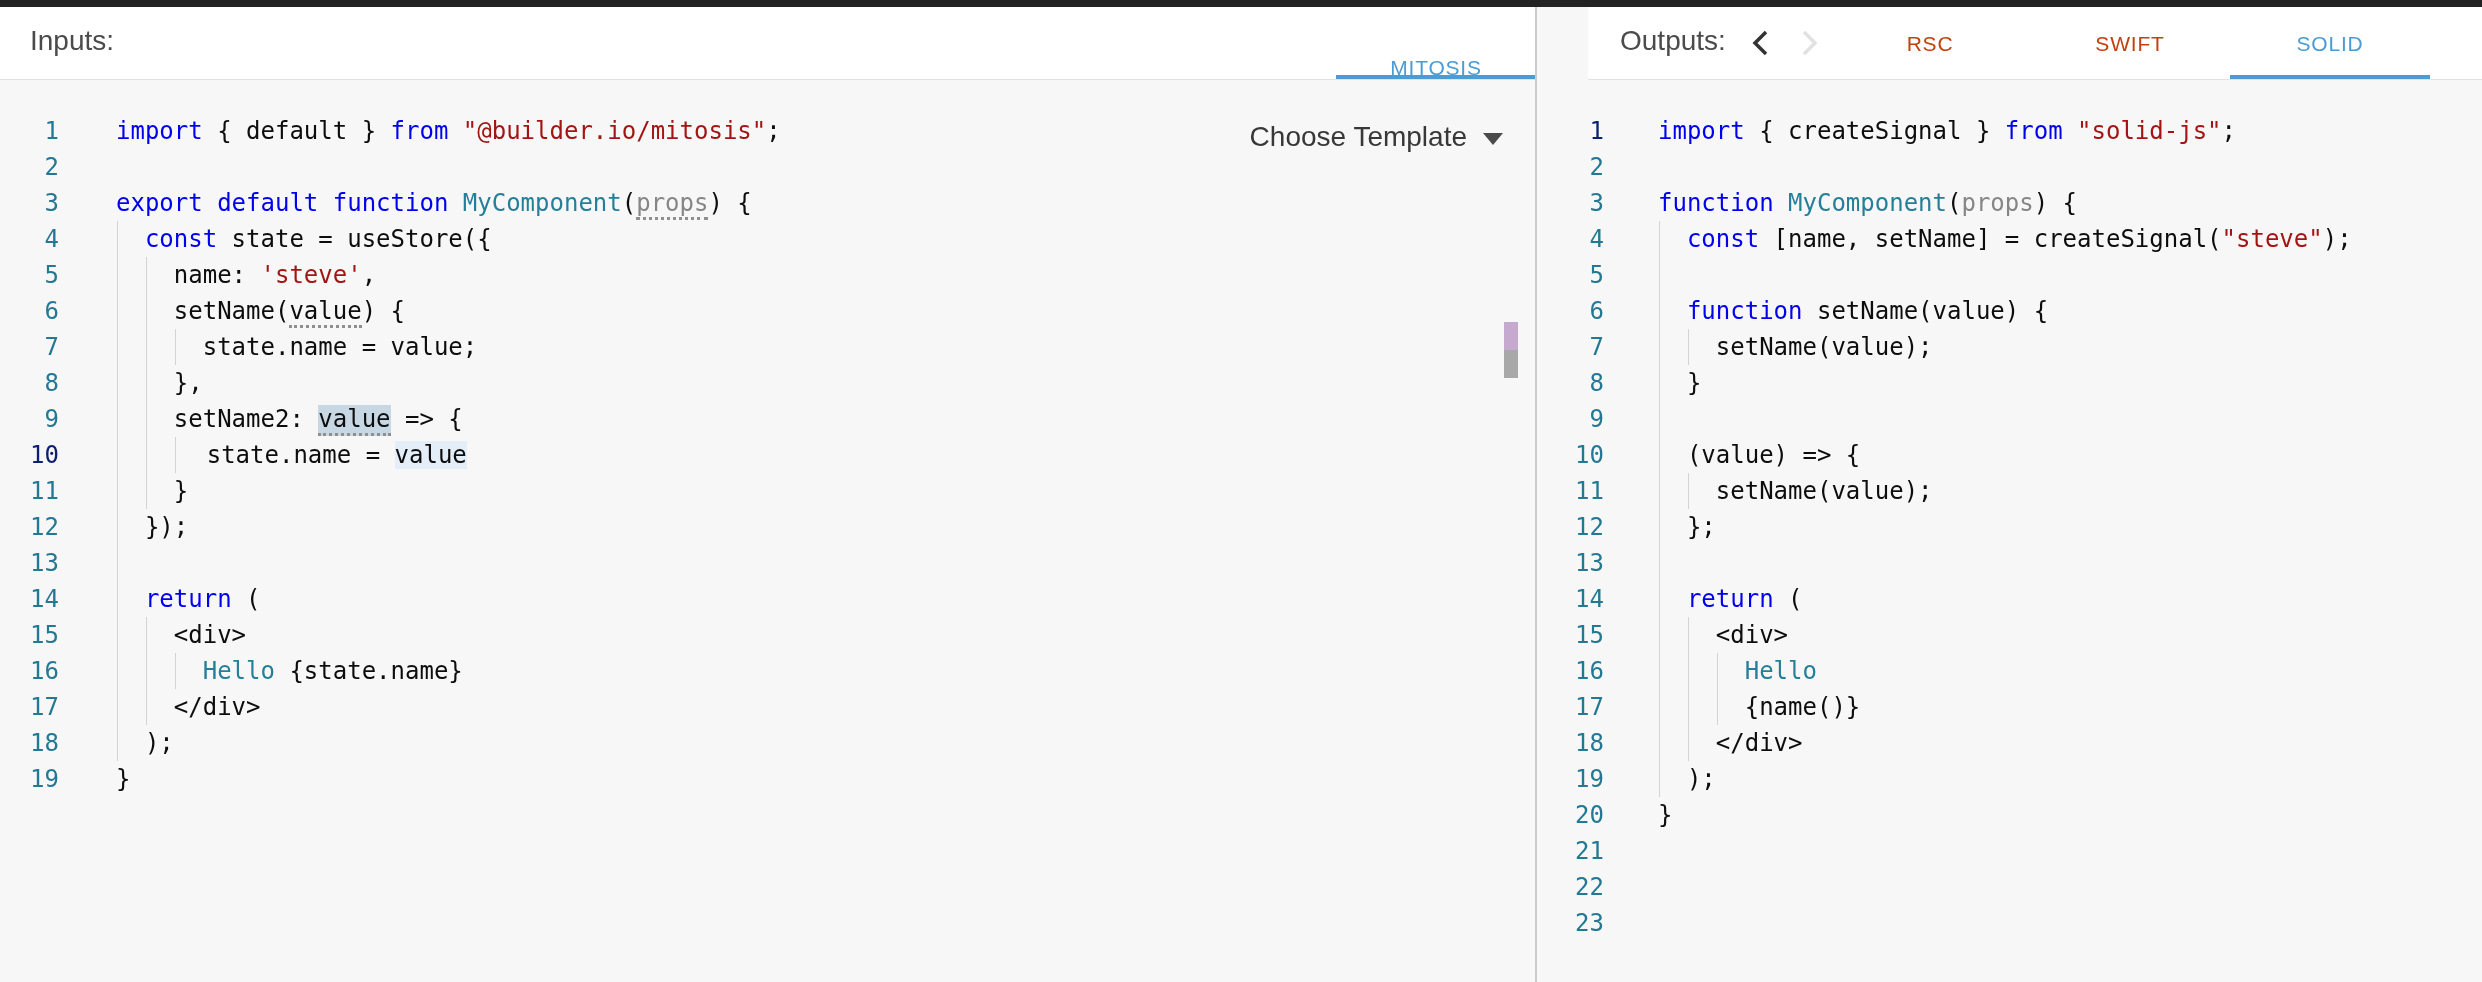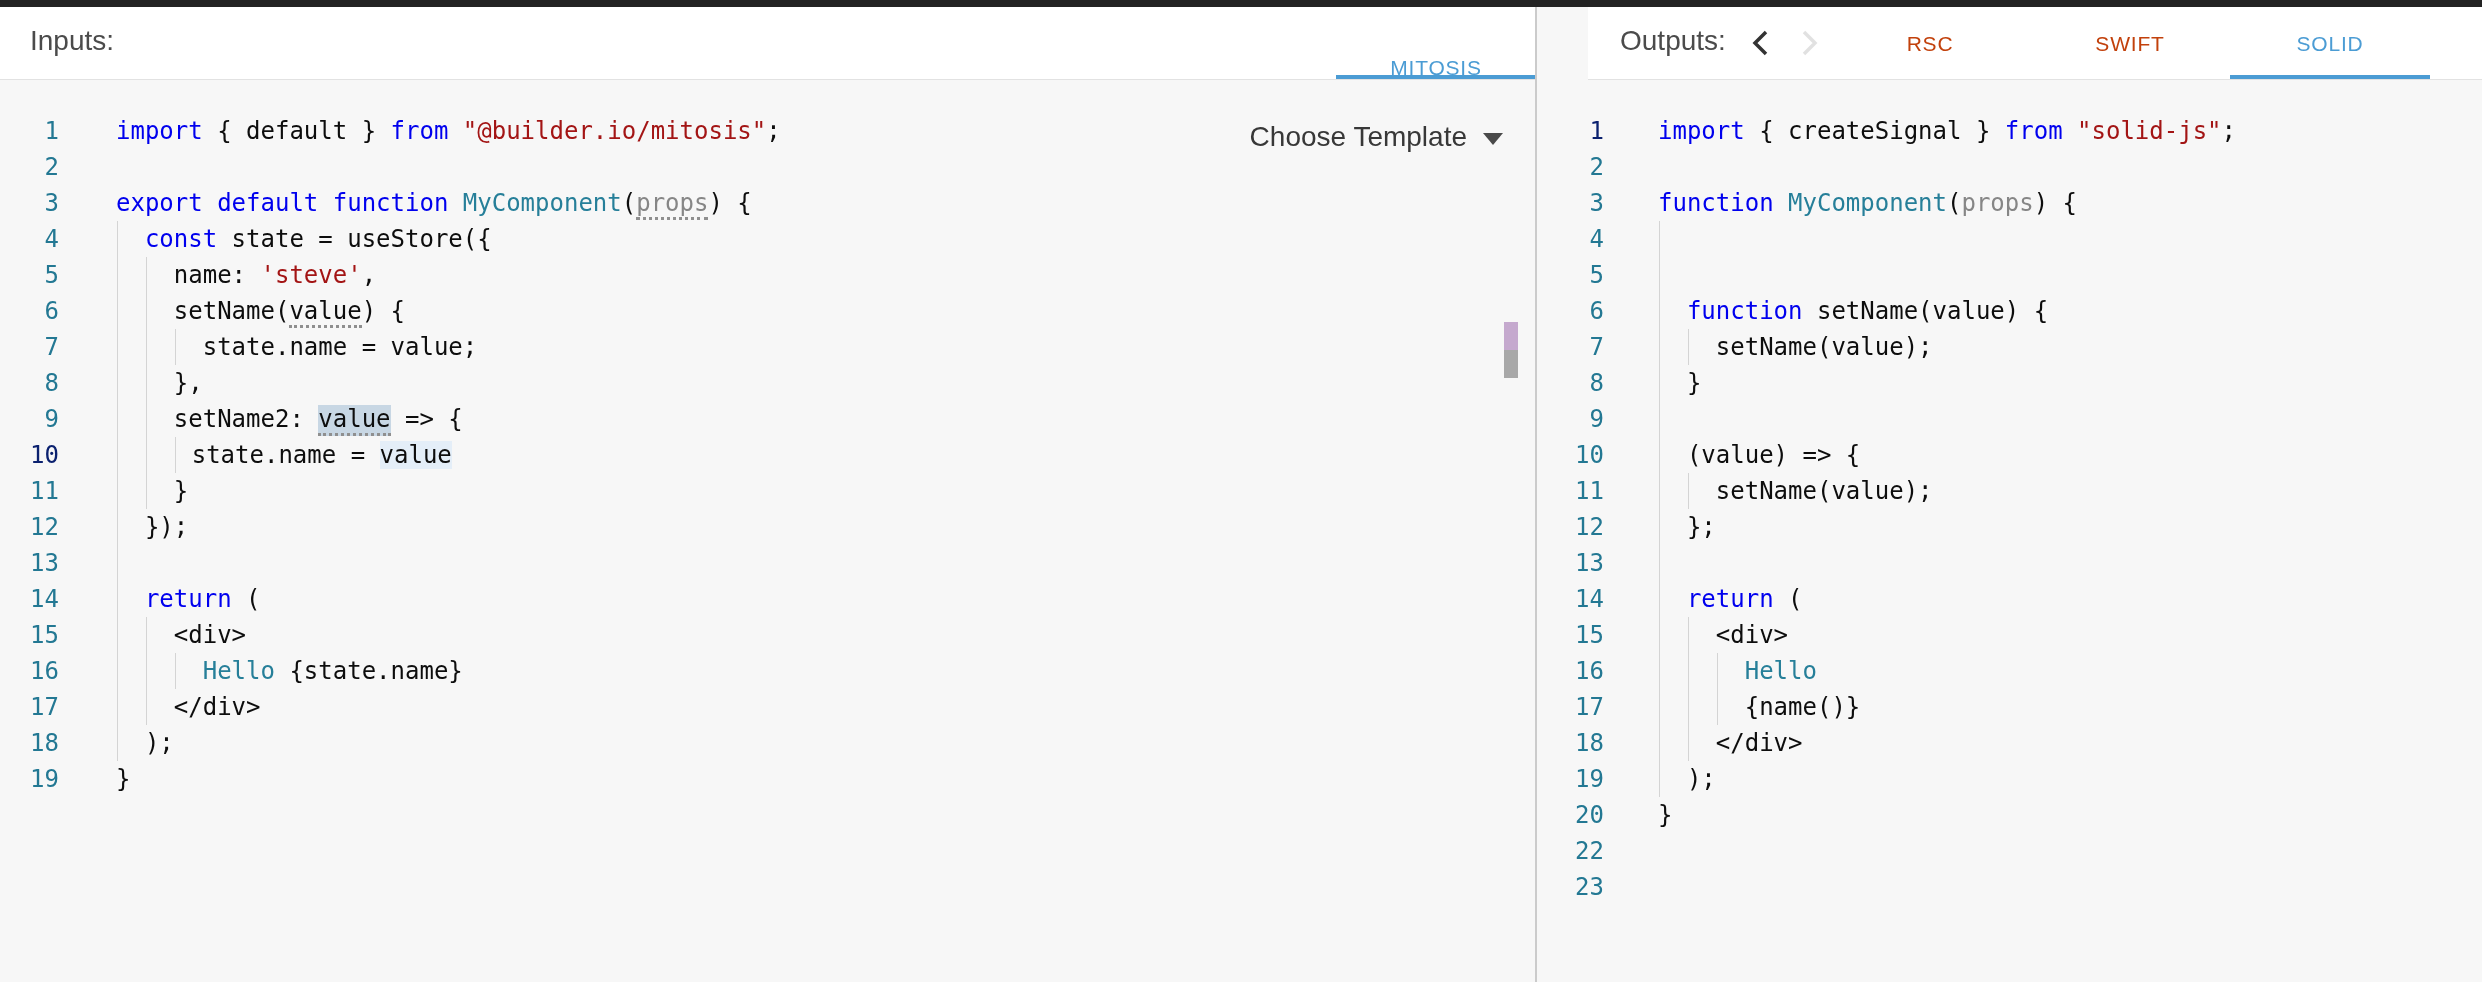--- a/index.html
+++ b/index.html
@@ -95,21 +95,21 @@
   <div class="rows" id="left-rows">
       <div class="row"><span class="ln" style="left: 0px; width: 59px;">1</span><span class="codespan" style="left: 116px;"><span class="k">import</span><span class="d"> { default } </span><span class="k">from</span><span class="d"> </span><span class="s">"@builder.io/mitosis"</span><span class="d">;</span></span></div>
       <div class="row"><span class="ln" style="left: 0px; width: 59px;">2</span><span class="codespan" style="left: 116px;"></span></div>
       <div class="row"><span class="ln" style="left: 0px; width: 59px;">3</span><span class="codespan" style="left: 116px;"><span class="k">export</span><span class="d"> </span><span class="k">default</span><span class="d"> </span><span class="k">function</span><span class="d"> </span><span class="t">MyComponent</span><span class="d">(</span><span class="g u">props</span><span class="d">) {</span></span></div>
       <div class="row"><div class="guide" style="left: 117px;"></div><span class="ln" style="left: 0px; width: 59px;">4</span><span class="codespan" style="left: 116px;"><span class="d">  </span><span class="k">const</span><span class="d"> state = useStore({</span></span></div>
       <div class="row"><div class="guide" style="left: 117px;"></div><div class="guide" style="left: 145.9px;"></div><span class="ln" style="left: 0px; width: 59px;">5</span><span class="codespan" style="left: 116px;"><span class="d">    name: </span><span class="s">'steve'</span><span class="d">,</span></span></div>
       <div class="row"><div class="guide" style="left: 117px;"></div><div class="guide" style="left: 145.9px;"></div><span class="ln" style="left: 0px; width: 59px;">6</span><span class="codespan" style="left: 116px;"><span class="d">    setName(</span><span class="d u">value</span><span class="d">) {</span></span></div>
       <div class="row"><div class="guide" style="left: 117px;"></div><div class="guide" style="left: 145.9px;"></div><div class="guide" style="left: 174.8px;"></div><span class="ln" style="left: 0px; width: 59px;">7</span><span class="codespan" style="left: 116px;"><span class="d">      state.name = value;</span></span></div>
       <div class="row"><div class="guide" style="left: 117px;"></div><div class="guide" style="left: 145.9px;"></div><span class="ln" style="left: 0px; width: 59px;">8</span><span class="codespan" style="left: 116px;"><span class="d">    },</span></span></div>
       <div class="row"><div class="guide" style="left: 117px;"></div><div class="guide" style="left: 145.9px;"></div><span class="ln" style="left: 0px; width: 59px;">9</span><span class="codespan" style="left: 116px;"><span class="d">    setName2: </span><span class="d u h1">value</span><span class="d"> =&gt; {</span></span></div>
-      <div class="row"><div class="guide" style="left: 117px;"></div><div class="guide" style="left: 145.9px;"></div><div class="guide" style="left: 174.8px;"></div><span class="ln active" style="left: 0px; width: 59px;">10</span><span class="codespan" style="left: 105px;"><span class="d">      state.name = </span><span class="d h2">value</span></span></div>
+      <div class="row"><div class="guide" style="left: 117px;"></div><div class="guide" style="left: 145.9px;"></div><div class="guide" style="left: 174.8px;"></div><span class="ln active" style="left: 0px; width: 59px;">10</span><span class="codespan" style="left: 120px;"><span class="d">      state.name = </span><span class="d h2">value</span></span></div>
       <div class="row"><div class="guide" style="left: 117px;"></div><div class="guide" style="left: 145.9px;"></div><span class="ln" style="left: 0px; width: 59px;">11</span><span class="codespan" style="left: 116px;"><span class="d">    }</span></span></div>
       <div class="row"><div class="guide" style="left: 117px;"></div><span class="ln" style="left: 0px; width: 59px;">12</span><span class="codespan" style="left: 116px;"><span class="d">  });</span></span></div>
       <div class="row"><div class="guide" style="left: 117px;"></div><span class="ln" style="left: 0px; width: 59px;">13</span><span class="codespan" style="left: 116px;"></span></div>
       <div class="row"><div class="guide" style="left: 117px;"></div><span class="ln" style="left: 0px; width: 59px;">14</span><span class="codespan" style="left: 116px;"><span class="d">  </span><span class="k">return</span><span class="d"> (</span></span></div>
       <div class="row"><div class="guide" style="left: 117px;"></div><div class="guide" style="left: 145.9px;"></div><span class="ln" style="left: 0px; width: 59px;">15</span><span class="codespan" style="left: 116px;"><span class="d">    &lt;div&gt;</span></span></div>
       <div class="row"><div class="guide" style="left: 117px;"></div><div class="guide" style="left: 145.9px;"></div><div class="guide" style="left: 174.8px;"></div><span class="ln" style="left: 0px; width: 59px;">16</span><span class="codespan" style="left: 116px;"><span class="d">      </span><span class="t">Hello</span><span class="d"> {state.name}</span></span></div>
       <div class="row"><div class="guide" style="left: 117px;"></div><div class="guide" style="left: 145.9px;"></div><span class="ln" style="left: 0px; width: 59px;">17</span><span class="codespan" style="left: 116px;"><span class="d">    &lt;/div&gt;</span></span></div>
       <div class="row"><div class="guide" style="left: 117px;"></div><span class="ln" style="left: 0px; width: 59px;">18</span><span class="codespan" style="left: 116px;"><span class="d">  );</span></span></div>
       <div class="row"><span class="ln" style="left: 0px; width: 59px;">19</span><span class="codespan" style="left: 116px;"><span class="d">}</span></span></div>
     </div>
@@ -119,33 +119,34 @@
   </div>
   <div class="ovr-marker" id="ovr-purple"></div>
   <div class="ovr-marker" id="ovr-gray"></div>
 </div>
 
 <div id="right-editor" class="editor">
   <div class="rows" id="right-rows">
       <div class="row"><span class="ln active" style="left: 0px; width: 66px;">1</span><span class="codespan" style="left: 120px;"><span class="k">import</span><span class="d"> { createSignal } </span><span class="k">from</span><span class="d"> </span><span class="s">"solid-js"</span><span class="d">;</span></span></div>
       <div class="row"><span class="ln" style="left: 0px; width: 66px;">2</span><span class="codespan" style="left: 120px;"></span></div>
       <div class="row"><span class="ln" style="left: 0px; width: 66px;">3</span><span class="codespan" style="left: 120px;"><span class="k">function</span><span class="d"> </span><span class="t">MyComponent</span><span class="d">(</span><span class="g">props</span><span class="d">) {</span></span></div>
-      <div class="row"><div class="guide" style="left: 121px;"></div><span class="ln" style="left: 0px; width: 66px;">4</span></div>
+      <div class="row"><div class="guide" style="left: 121px;"></div><span class="ln" style="left: 0px; width: 66px;">4</span><span class="codespan" style="left: 120px;"><span class="d">  </span><span class="k">const</span><span class="d"> [name, setName] = createSignal(</span><span class="s">"steve"</span><span class="d">);</span></span></div>
       <div class="row"><div class="guide" style="left: 121px;"></div><span class="ln" style="left: 0px; width: 66px;">5</span><span class="codespan" style="left: 120px;"></span></div>
       <div class="row"><div class="guide" style="left: 121px;"></div><span class="ln" style="left: 0px; width: 66px;">6</span><span class="codespan" style="left: 120px;"><span class="d">  </span><span class="k">function</span><span class="d"> setName(value) {</span></span></div>
       <div class="row"><div class="guide" style="left: 121px;"></div><div class="guide" style="left: 149.9px;"></div><span class="ln" style="left: 0px; width: 66px;">7</span><span class="codespan" style="left: 120px;"><span class="d">    setName(value);</span></span></div>
       <div class="row"><div class="guide" style="left: 121px;"></div><span class="ln" style="left: 0px; width: 66px;">8</span><span class="codespan" style="left: 120px;"><span class="d">  }</span></span></div>
       <div class="row"><div class="guide" style="left: 121px;"></div><span class="ln" style="left: 0px; width: 66px;">9</span><span class="codespan" style="left: 120px;"></span></div>
       <div class="row"><div class="guide" style="left: 121px;"></div><span class="ln" style="left: 0px; width: 66px;">10</span><span class="codespan" style="left: 120px;"><span class="d">  (value) =&gt; {</span></span></div>
       <div class="row"><div class="guide" style="left: 121px;"></div><div class="guide" style="left: 149.9px;"></div><span class="ln" style="left: 0px; width: 66px;">11</span><span class="codespan" style="left: 120px;"><span class="d">    setName(value);</span></span></div>
       <div class="row"><div class="guide" style="left: 121px;"></div><span class="ln" style="left: 0px; width: 66px;">12</span><span class="codespan" style="left: 120px;"><span class="d">  };</span></span></div>
       <div class="row"><div class="guide" style="left: 121px;"></div><span class="ln" style="left: 0px; width: 66px;">13</span><span class="codespan" style="left: 120px;"></span></div>
       <div class="row"><div class="guide" style="left: 121px;"></div><span class="ln" style="left: 0px; width: 66px;">14</span><span class="codespan" style="left: 120px;"><span class="d">  </span><span class="k">return</span><span class="d"> (</span></span></div>
       <div class="row"><div class="guide" style="left: 121px;"></div><div class="guide" style="left: 149.9px;"></div><span class="ln" style="left: 0px; width: 66px;">15</span><span class="codespan" style="left: 120px;"><span class="d">    &lt;div&gt;</span></span></div>
       <div class="row"><div class="guide" style="left: 121px;"></div><div class="guide" style="left: 149.9px;"></div><div class="guide" style="left: 178.8px;"></div><span class="ln" style="left: 0px; width: 66px;">16</span><span class="codespan" style="left: 120px;"><span class="d">      </span><span class="t">Hello</span></span></div>
       <div class="row"><div class="guide" style="left: 121px;"></div><div class="guide" style="left: 149.9px;"></div><div class="guide" style="left: 178.8px;"></div><span class="ln" style="left: 0px; width: 66px;">17</span><span class="codespan" style="left: 120px;"><span class="d">      {name()}</span></span></div>
       <div class="row"><div class="guide" style="left: 121px;"></div><div class="guide" style="left: 149.9px;"></div><span class="ln" style="left: 0px; width: 66px;">18</span><span class="codespan" style="left: 120px;"><span class="d">    &lt;/div&gt;</span></span></div>
       <div class="row"><div class="guide" style="left: 121px;"></div><span class="ln" style="left: 0px; width: 66px;">19</span><span class="codespan" style="left: 120px;"><span class="d">  );</span></span></div>
       <div class="row"><span class="ln" style="left: 0px; width: 66px;">20</span><span class="codespan" style="left: 120px;"><span class="d">}</span></span></div>
+      <div class="row"><span class="ln" style="left: 0px; width: 66px;">21</span><span class="codespan" style="left: 120px;"></span></div>
       <div class="row"><span class="ln" style="left: 0px; width: 66px;">22</span></div>
       <div class="row"><span class="ln" style="left: 0px; width: 66px;">23</span><span class="codespan" style="left: 120px;"></span></div>
     </div>
 </div>
 
 </body></html>

